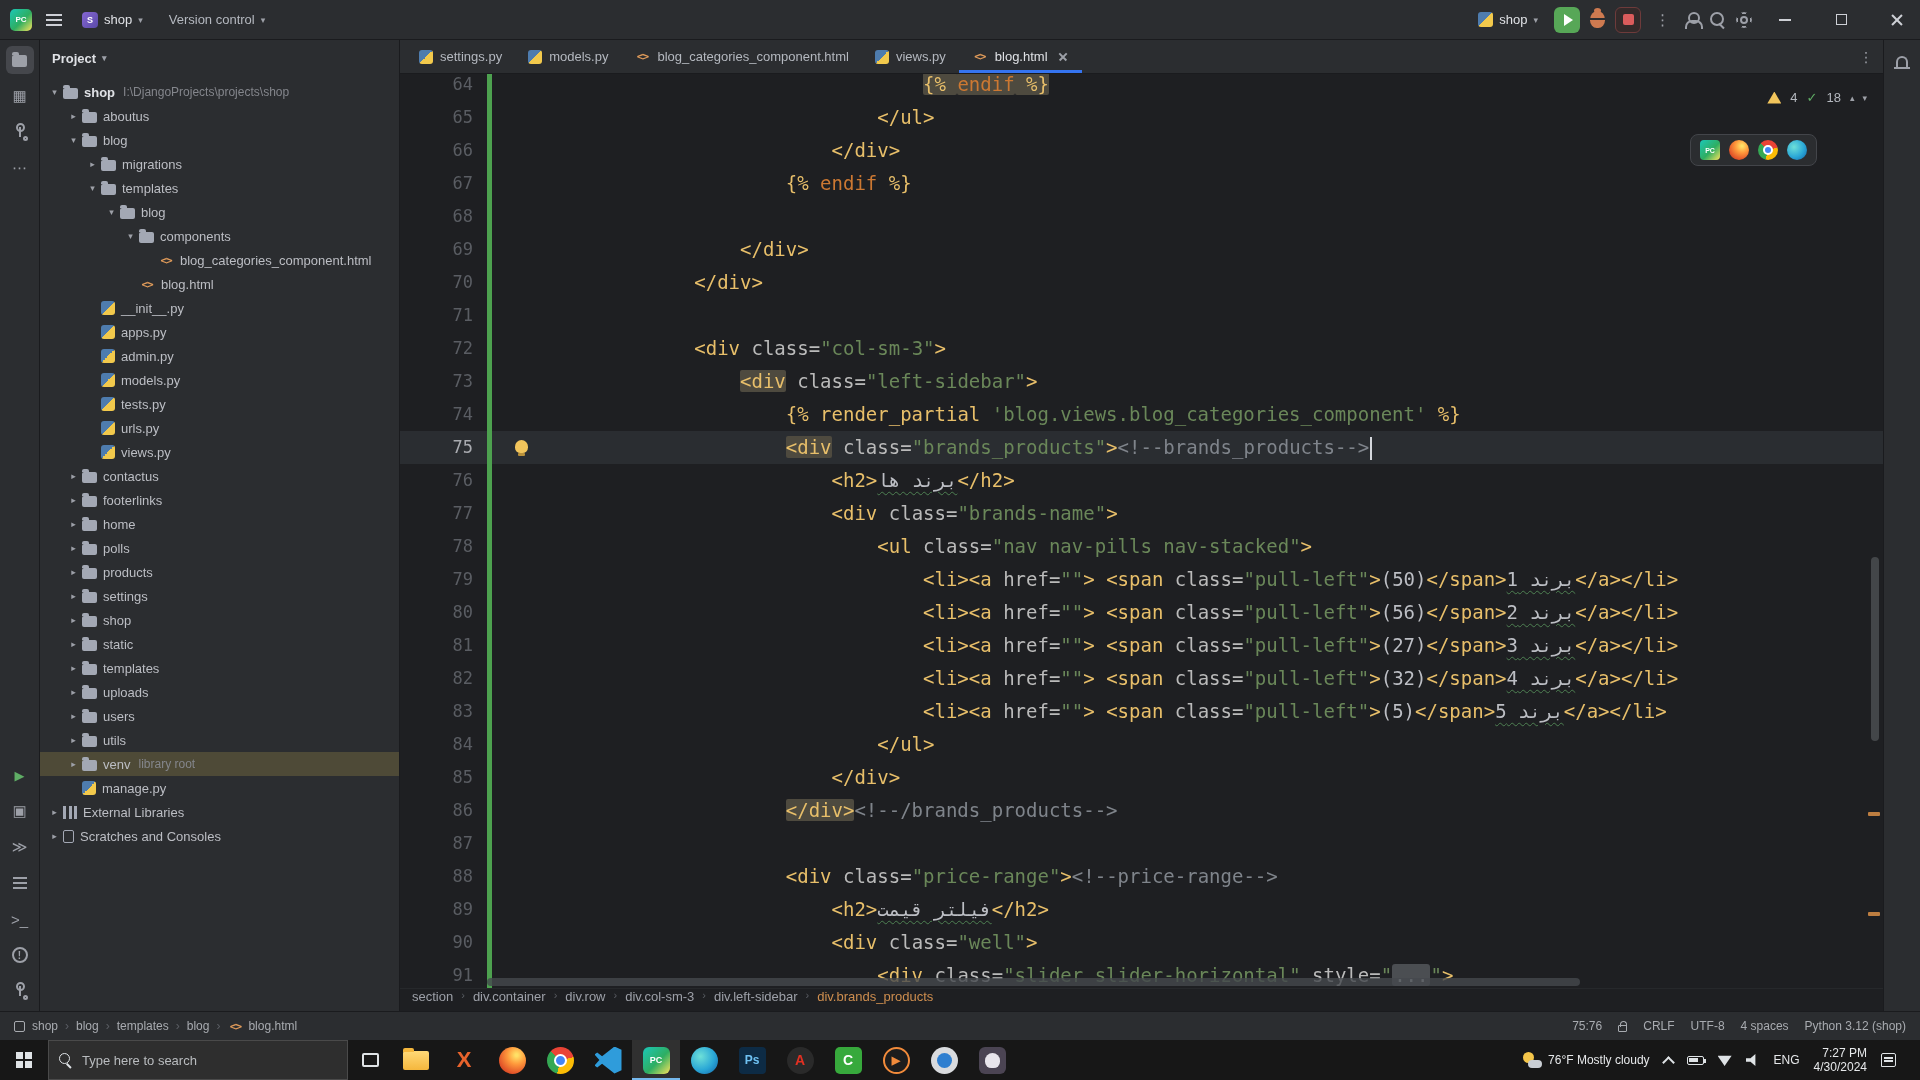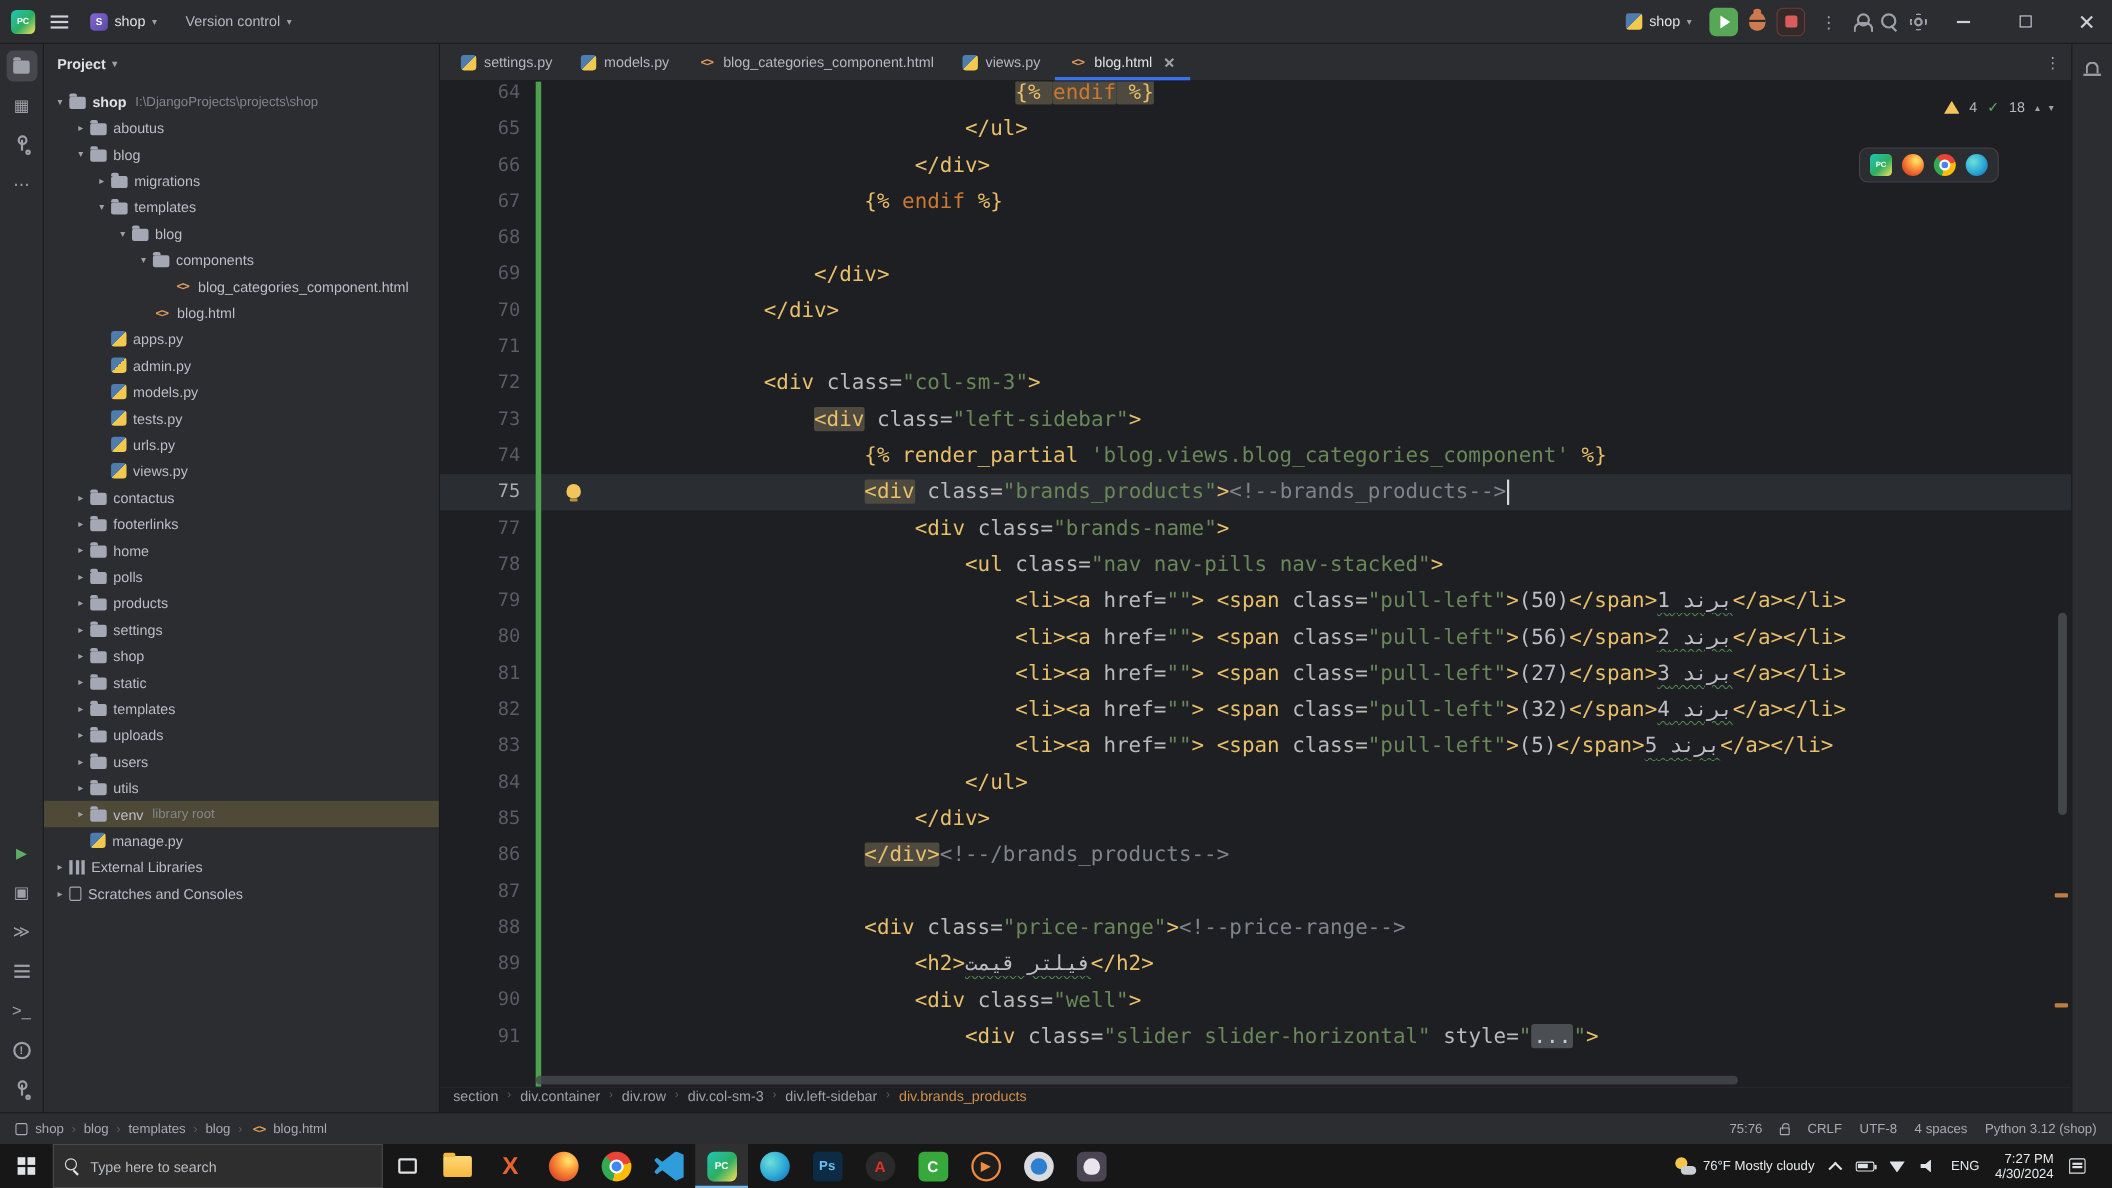--- a/index.html
+++ b/index.html
@@ -334,20 +334,25 @@
             <span class="tlabel">blog_categories_component.html</span>
           </div>
           <div class="trow" style="padding-left: 82px;">
             <span class="chev"></span>
             <span class="ic ic-html">&lt;&gt;</span>
             <span class="tlabel">blog.html</span>
           </div>
           <div class="trow" style="padding-left: 44px;">
             <span class="chev"></span>
             <span class="ic ic-py"></span>
+            <span class="tlabel">__init__.py</span>
+          </div>
+          <div class="trow" style="padding-left: 44px;">
+            <span class="chev"></span>
+            <span class="ic ic-py"></span>
             <span class="tlabel">apps.py</span>
           </div>
           <div class="trow" style="padding-left: 44px;">
             <span class="chev"></span>
             <span class="ic ic-py"></span>
             <span class="tlabel">admin.py</span>
           </div>
           <div class="trow" style="padding-left: 44px;">
             <span class="chev"></span>
             <span class="ic ic-py"></span>
@@ -536,20 +541,25 @@
               <span class="ln">74</span>
               <span class="slot"></span>
               <span class="ct">                    <span class="br">{% </span><span class="br">render_partial </span><span class="st">'blog.views.blog_categories_component'</span><span class="br"> %}</span></span>
             </div>
             <div class="cl cur">
               <span class="ln">75</span>
               <span class="slot">
                 <span class="bulb"></span>
               </span>
               <span class="ct">                    <span class="tg hl">&lt;div</span><span class="at"> class</span><span class="at">=</span><span class="st">"brands_products"</span><span class="tg">&gt;</span><span class="cm">&lt;!--brands_products--&gt;</span><span class="caret"></span></span>
+            </div>
+            <div class="cl">
+              <span class="ln">76</span>
+              <span class="slot"></span>
+              <span class="ct">                        <span class="tg">&lt;h2&gt;</span><span class="fa">برند ها</span><span class="tg">&lt;/h2&gt;</span></span>
             </div>
             <div class="cl">
               <span class="ln">77</span>
               <span class="slot"></span>
               <span class="ct">                        <span class="tg">&lt;div</span><span class="at"> class</span><span class="at">=</span><span class="st">"brands-name"</span><span class="tg">&gt;</span></span>
             </div>
             <div class="cl">
               <span class="ln">78</span>
               <span class="slot"></span>
               <span class="ct">                            <span class="tg">&lt;ul</span><span class="at"> class</span><span class="at">=</span><span class="st">"nav nav-pills nav-stacked"</span><span class="tg">&gt;</span></span>

